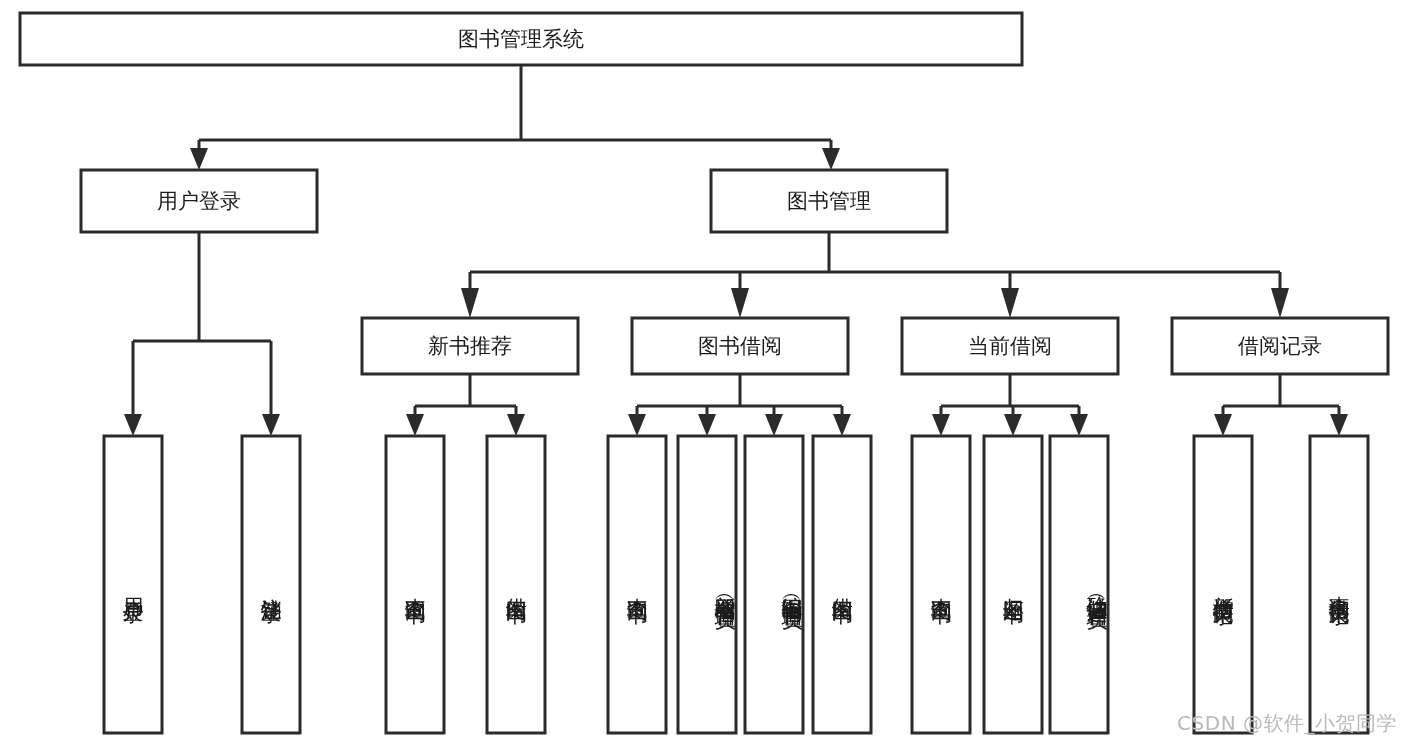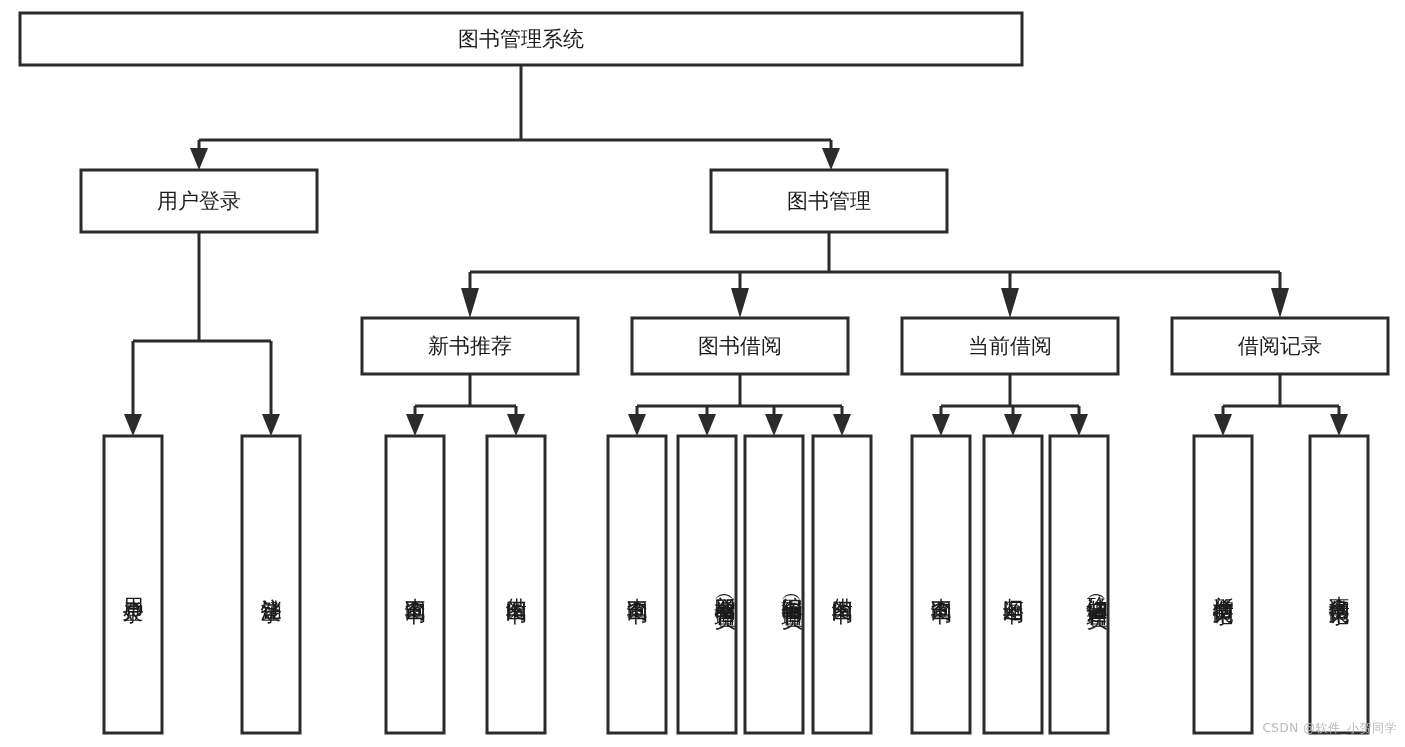--- a/index.html
+++ b/index.html
@@ -62,21 +62,21 @@
     align-items: center;
     justify-content: center;
     white-space: nowrap;
     pointer-events: none;
   }
   .watermark {
     position: absolute;
     right: 8px;
     bottom: 6px;
     font-family: "DejaVu Sans", "Liberation Sans", sans-serif;
-    font-size: 12px;
+    font-size: 20px;
     color: #b9b9b9;
     letter-spacing: 0.5px;
     white-space: nowrap;
   }
 </style>
 </head>
 <body>
 
 <div id="diagram-root">
 

